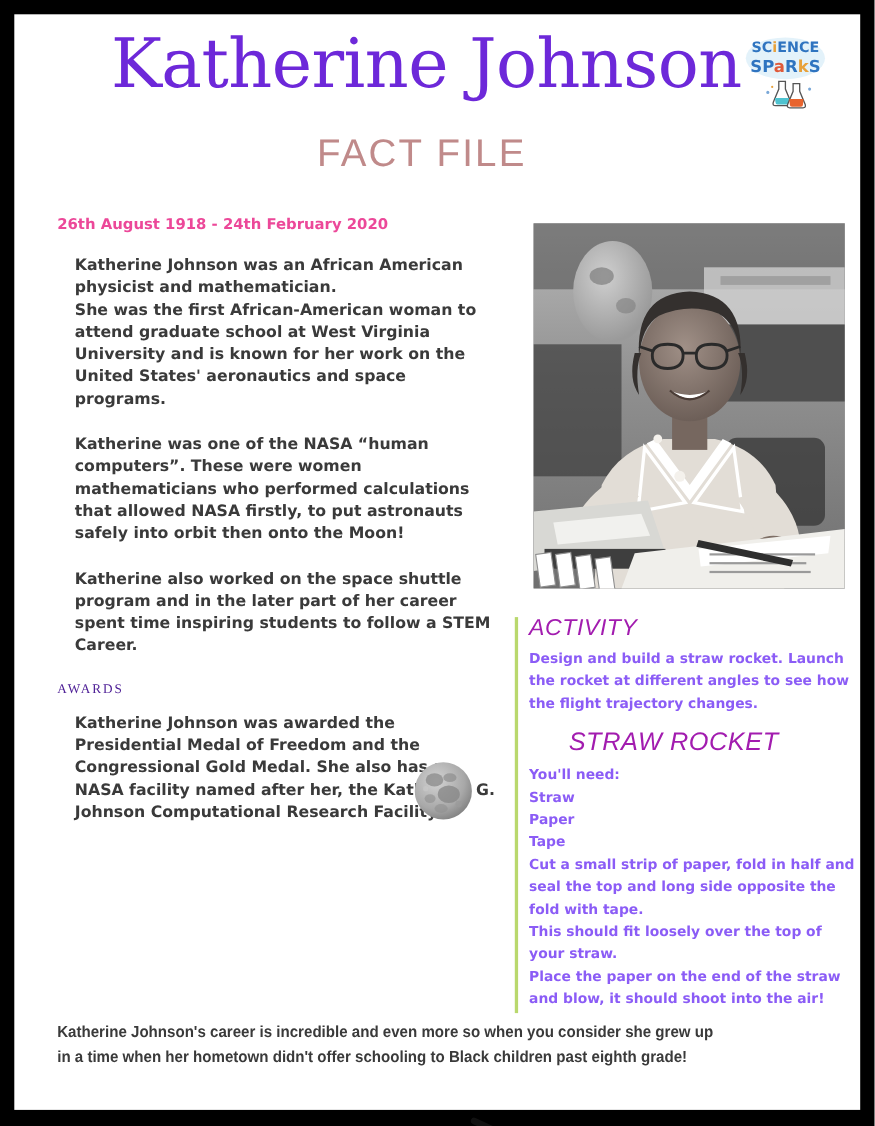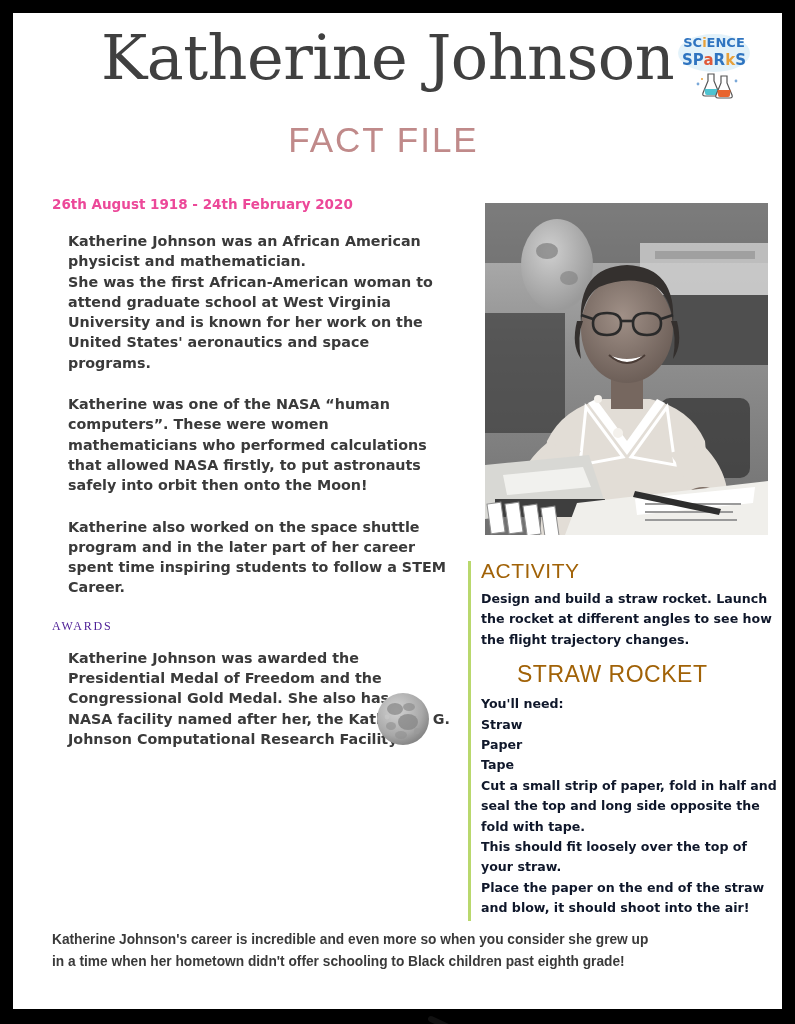--- a/index.html
+++ b/index.html
@@ -23,21 +23,21 @@
     height:165px;
   }
   .title{
     position:absolute;
     left:0; right:0; top:12px;
     text-align:center;
     font-family:"DejaVu Serif", serif;
     font-size:62px;
     line-height:1.05;
     letter-spacing:-0.5px;
-    color:#404040;
+    color:#6d28d9;
     padding-right:20px;
   }
   .subtitle{
     position:absolute;
     left:0; right:0; top:107px;
     text-align:center;
     font-family:Liberation Sans, sans-serif;
     font-size:35px;
     letter-spacing:2px;
     color:#c08a8a;
@@ -110,34 +110,35 @@
   
   .right-block{
     position:absolute;
     left:468px; top:381px;
     width:300px;
   }
   .sec-heading{
     font-family:"Liberation Sans", sans-serif;
     font-size:21px;
     letter-spacing:0.5px;
-    color:#a16207;
+    color:#a21caf;
     margin:0 0 6px 0;
+    font-style:italic;
   }
   .sec-heading.big{
     font-size:23px;
     margin-top:11px;
     margin-left:36px;
   }
   .act-text{
     font-family:"DejaVu Sans", sans-serif;
     font-weight:bold;
     font-size:12.6px;
     line-height:1.62;
-    color:#0f172a;
+    color:#8b5cf6;
     margin:0;
     white-space:pre-line;
   }
 
   
   .moon{
     position:absolute;
     left:362px; top:513px;
     width:56px;height:56px;
   }

